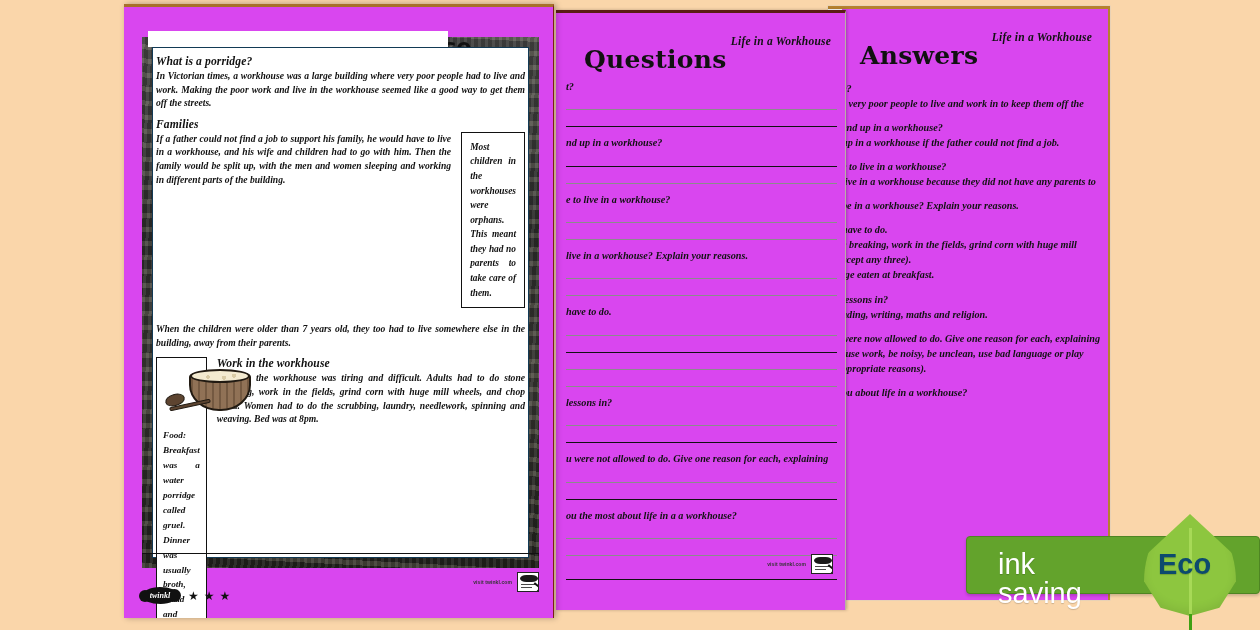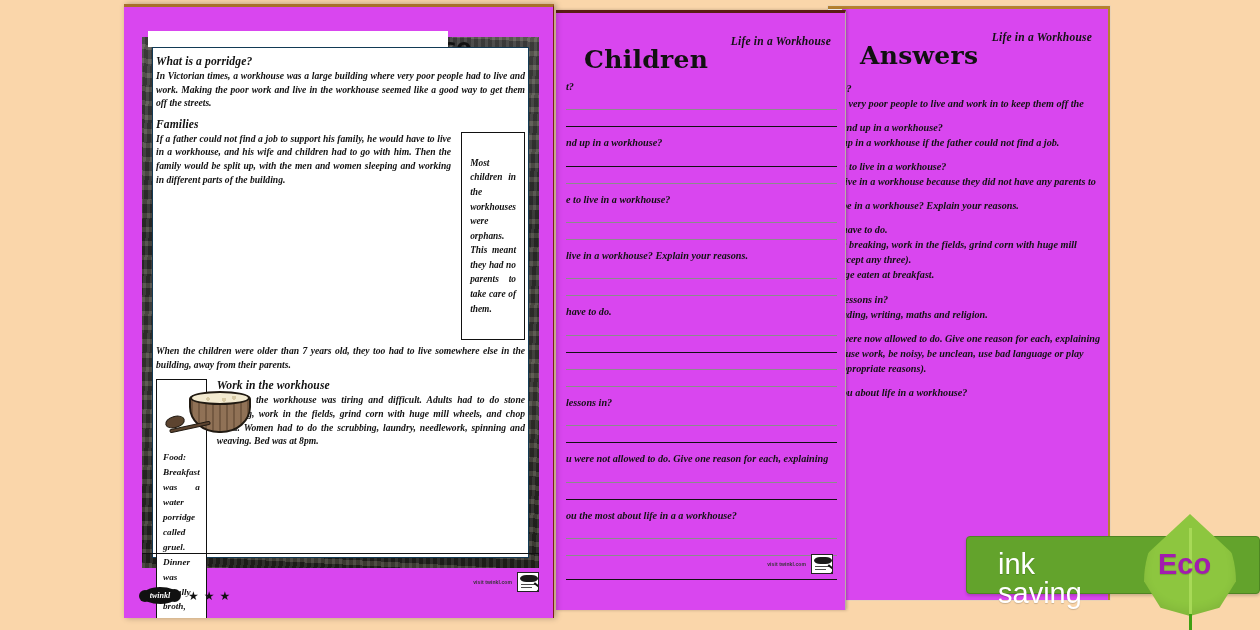--- a/index.html
+++ b/index.html
@@ -145,21 +145,21 @@
     color:#111; line-height:1.42; text-align:justify;
   }
   .p + .p { margin-top: 7px; }
   .gap { height: 8px; }
 
   .row { display:flex; gap:10px; align-items:flex-start; }
   .col-txt { flex:1 1 auto; }
 
   .factbox {
     border:1.3px solid #111; background:#fff;
-    padding:23px 8px;
+    padding:7px 8px;
     font-family:"Liberation Serif", serif;
     font-weight:600; font-style:italic; font-size:9.4px;
     color:#111; line-height:1.55; text-align:justify;
   }
   .factbox.a { width: 135px; }
   .foodbox { width: 110px; border:1.3px solid #111; background:#fff; padding:5px 6px 7px; }
   .bowl { width:100%; height:62px; position:relative; }
   .bowl .body {
     position:absolute; left:26px; top:10px; width:62px; height:38px;
     background:#8a6a4d; border:2px solid #211a12;
@@ -252,21 +252,21 @@
     position:absolute; left:50%; top:14px; bottom:-8px; width:3px; margin-left:-1.5px;
     background:#a7d957;
   }
   .leaf .stem {
     position:absolute; left:50%; bottom:-14px; width:3px; height:16px; margin-left:-1.5px;
     background:#3fa012;
   }
   .eco-word {
     position:absolute; left: 192px; top: 38px; z-index:4;
     font-family:"Liberation Sans", sans-serif;
-    font-weight:700; font-size:29px; color:#a21caf; line-height:1;
+    font-weight:700; font-size:29px; color:#0c4a6e; line-height:1;
     text-shadow: 0 1px 1px rgba(0,0,0,.18);
   }
 </style>
 </head>
 <body>
 
 <div id="stage">
 
   <div class="sheet" id="page3">
     <div class="inner">
@@ -294,21 +294,21 @@
         <div class="ans-q">ou about life in a workhouse?</div>
       </div>
       <div class="clip-left"></div>
       <div class="vrule"></div>
     </div>
   </div>
 
   <div class="sheet" id="page2">
     <div class="pg-head" style="position:absolute;left:10px;top:8px;right:8px;height:50px;">
       <div class="pg-kicker">Life in a Workhouse</div>
-      <div class="pg-title">Children</div>
+      <div class="pg-title">Questions</div>
     </div>
 
     <div class="q-body">
       <div class="q-text">t?</div>
       <div class="q-line"></div>
       <div class="q-line dark"></div>
 
       <div class="q-text">nd up in a workhouse?</div>
       <div class="q-line dark"></div>
       <div class="q-line"></div>
@@ -369,21 +369,21 @@
 
       <div class="gap"></div>
 
       <div class="h-sub">Families</div>
       <div class="row">
         <div class="col-txt">
           <div class="p">If a father could not find a job to support his family, he would have to live in a workhouse, and his wife and children had to go with him. Then the family would be split up, with the men and women sleeping and working in different parts of the building.</div>
         </div>
         <div class="factbox a">Most children in the workhouses were orphans. This meant they had no parents to take care of them.</div>
       </div>
-      <div class="p" style="margin-top:4px">When the children were older than 7 years old, they too had to live somewhere else in the building, away from their parents.</div>
+      <div class="p" style="margin-top:14px">When the children were older than 7 years old, they too had to live somewhere else in the building, away from their parents.</div>
 
       <div class="gap"></div>
 
       <div class="row">
         <div class="foodbox">
           <div class="bowl">
             <div class="body"></div>
               <div class="gruel"></div>
             <div class="spoon-h"></div>
               <div class="spoon-b"></div>

